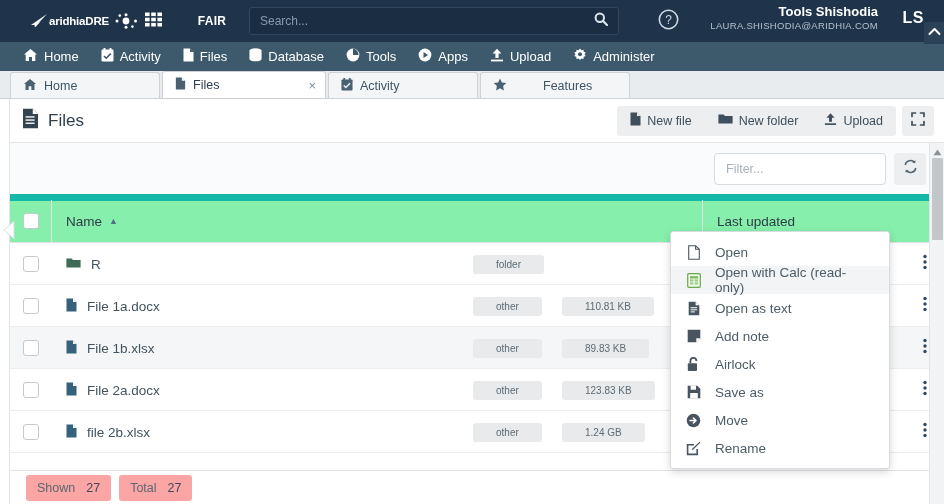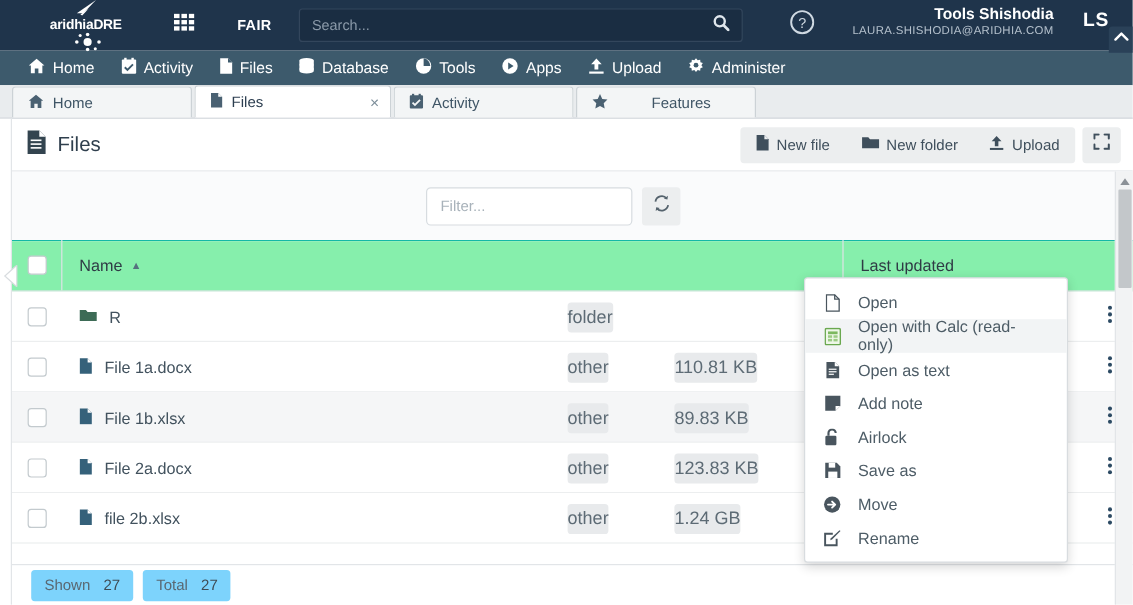--- a/index.html
+++ b/index.html
@@ -8,21 +8,21 @@
     overflow: hidden;
     font-family: "Liberation Sans", sans-serif;
     background: #ffffff;
   }
 
   
   .topbar {
     height: 42px; background: #1f344b;
     display: flex; align-items: center; position: relative;
   }
-  .logo-wrap { display: flex; align-items: center; padding-left: 12px; width: 131px; flex-direction: column; }
+  .logo-wrap { display: flex; align-items: center; padding-left: 28px; width: 131px; }
   .logo-mark { width: 20px; height: 16px; margin-right: 1px; position: relative; }
   .logo-text { color: #fff; font-size: 11.5px; font-weight: bold; letter-spacing: -0.2px; }
   .logo-text .lite { font-weight: bold; }
   .dots-icon { margin-left: 5px; width: 26px; height: 16px; position: relative; }
   .grid-icon-btn {
     width: 44px; display: flex; align-items: center; justify-content: center;
     height: 42px;
   }
   .fair-label { color: #ffffff; font-size: 12px; font-weight: bold; letter-spacing: 0.3px;
     width: 74px; text-align: center; }
@@ -97,22 +97,22 @@
   .hdr-btn {
     display: flex; align-items: center; gap: 6px; font-size: 12.5px; color: #3f4f5c;
     padding: 0 13px; height: 30px;
   }
   .hdr-icon-btn {
     background: #eceeef; border-radius: 3px; width: 32px; height: 30px;
     display: flex; align-items: center; justify-content: center;
   }
 
   
-  .filter-row { height: 58px; display: flex; align-items: center; justify-content: center;
-    padding-right: 32px; background: #fafbfc; border-bottom: 1px solid #14b8a6; }
+  .filter-row { height: 58px; display: flex; align-items: center; justify-content: flex-end;
+    padding-right: 18px; background: #fafbfc; border-bottom: 7px solid #14b8a6; }
   .filter-input {
     width: 172px; height: 32px; border: 1px solid #d7dce0; border-radius: 4px;
     background: #ffffff; padding: 0 11px; font-size: 12.5px; color: #44525d;
     font-family: "Liberation Sans", sans-serif; outline: none;
   }
   .filter-input::placeholder { color: #a8b2ba; }
   .refresh-btn {
     margin-left: 8px; width: 32px; height: 32px; background: #eceeef;
     border-radius: 3px; display: flex; align-items: center; justify-content: center;
   }
@@ -132,21 +132,21 @@
   .trow { display: flex; height: 42px; border-bottom: 1px solid #eceeef; background:#fff; }
   .trow.alt { background: #f5f6f7; }
   .td { display: flex; align-items: center; height: 42px; padding-left: 14px;
         color: #4b5b66; }
   .td.col-check { padding-left: 0; }
   .chk {
     width: 16px; height: 16px; border: 1px solid #c3cace; border-radius: 3px; background: #fff;
   }
   .fname { display: flex; align-items: center; gap: 10px; color: #42525e; font-size: 13.5px; }
   .pill {
-    background: #e8eaec; border-radius: 3px; padding: 4px 0; font-size: 15px;
+    background: #e8eaec; border-radius: 3px; padding: 4px 23px; font-size: 10px;
     color: #5d6b75;
   }
   .kebab { width: 38px; display: flex; align-items: center; justify-content: center; }
 
   
   .ctx-menu {
     position: absolute; left: 660px; top: 132px; width: 220px;
     background: #ffffff; border: 1px solid #d8dcdf; border-radius: 3px;
     box-shadow: 0 3px 9px rgba(0,0,0,.16); z-index: 40; padding: 6px 0;
   }
@@ -160,21 +160,21 @@
     position: absolute; left: -7px; top: 122px; width: 12px; height: 18px; z-index: 41;
   }
 
   
   .table-footer {
     position: absolute; left: 0; right: 0; bottom: 0; height: 34px;
     background: #ffffff; border-top: 1px solid #e2e5e8;
     display: flex; align-items: center; gap: 8px; padding: 0 0 0 16px;
   }
   .stat-pill {
-    background: #7dd3fc; border-radius: 3px; padding: 6px 11px; font-size: 12.5px;
+    background: #fca5a5; border-radius: 3px; padding: 6px 11px; font-size: 12.5px;
     color: #5a6872; display: flex; gap: 11px;
   }
   .stat-pill b { font-weight: normal; color: #3f4c55; }
 
   
   .vscroll {
     position: absolute; right: 0; top: 44px; width: 15px; bottom: 0;
     background: #f2f3f4; border-left: 1px solid #e2e5e8; z-index: 30;
   }
   .vscroll-up {

